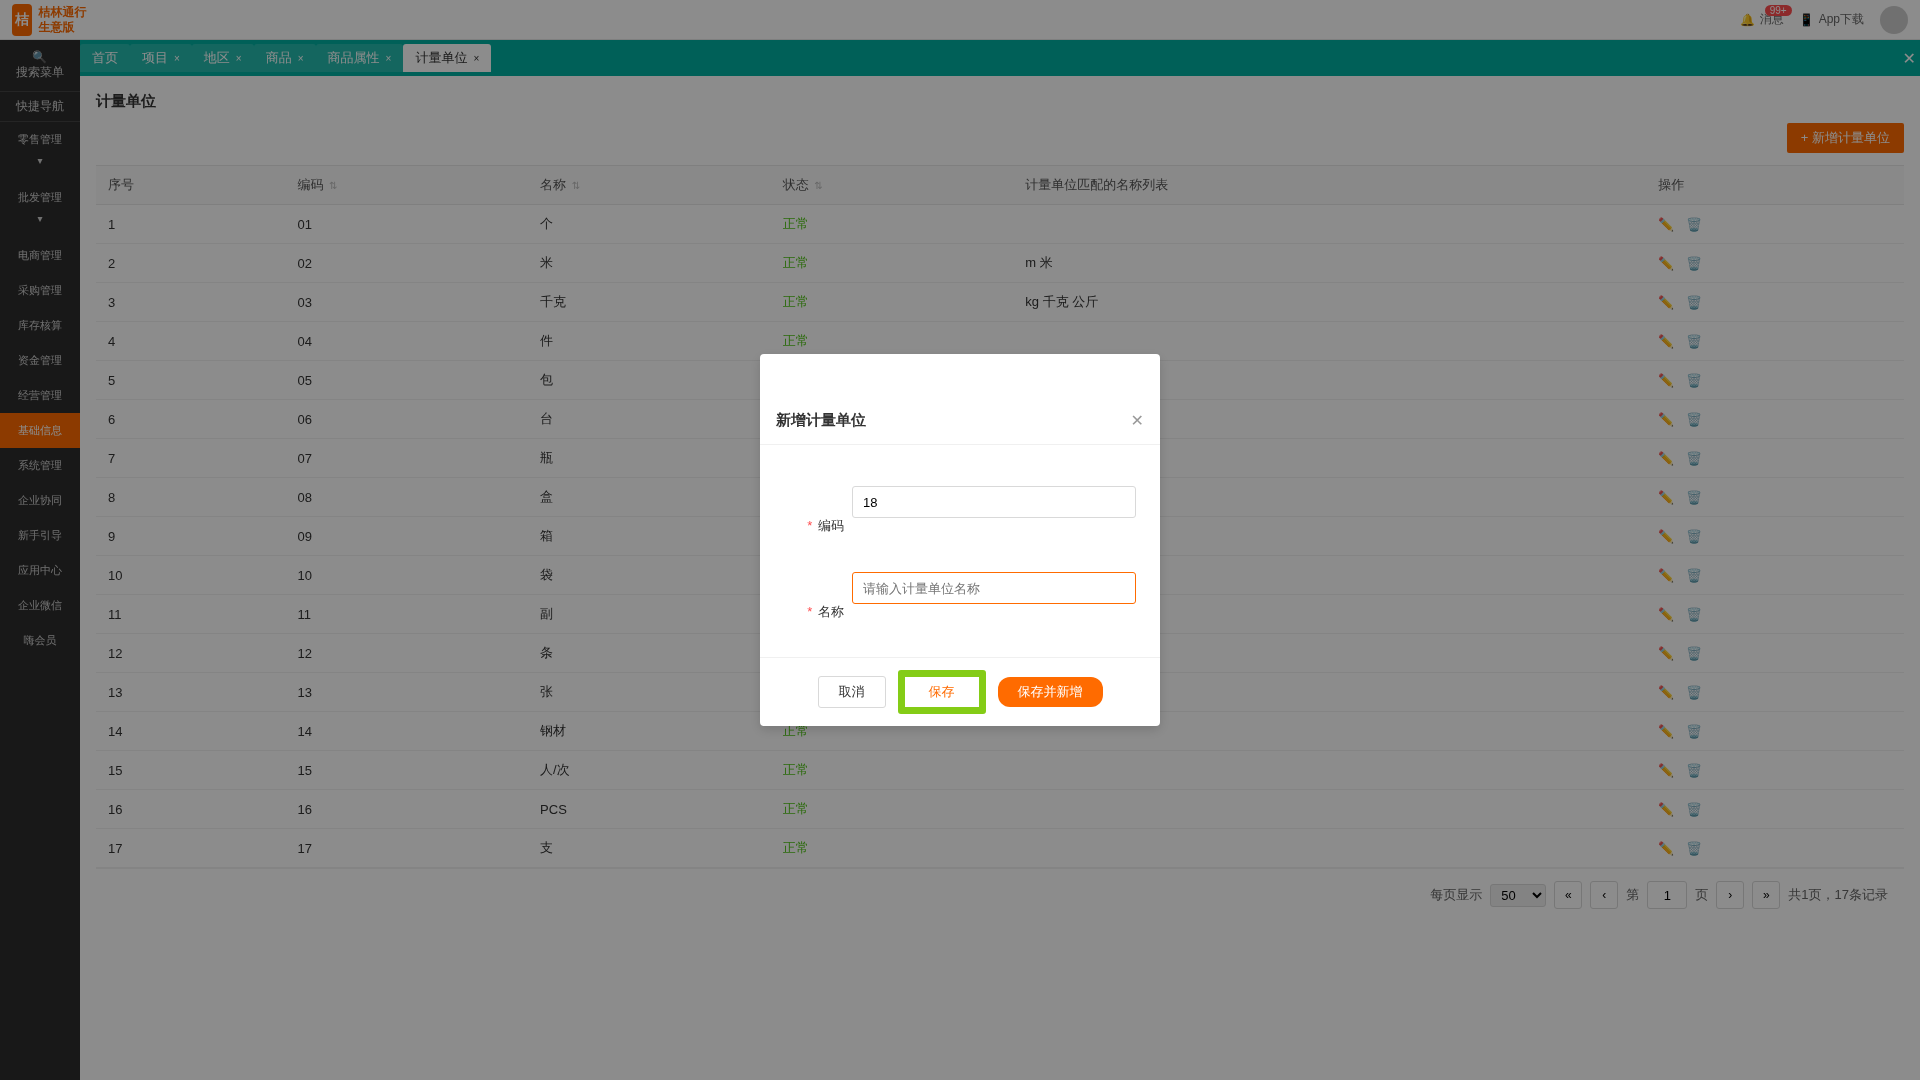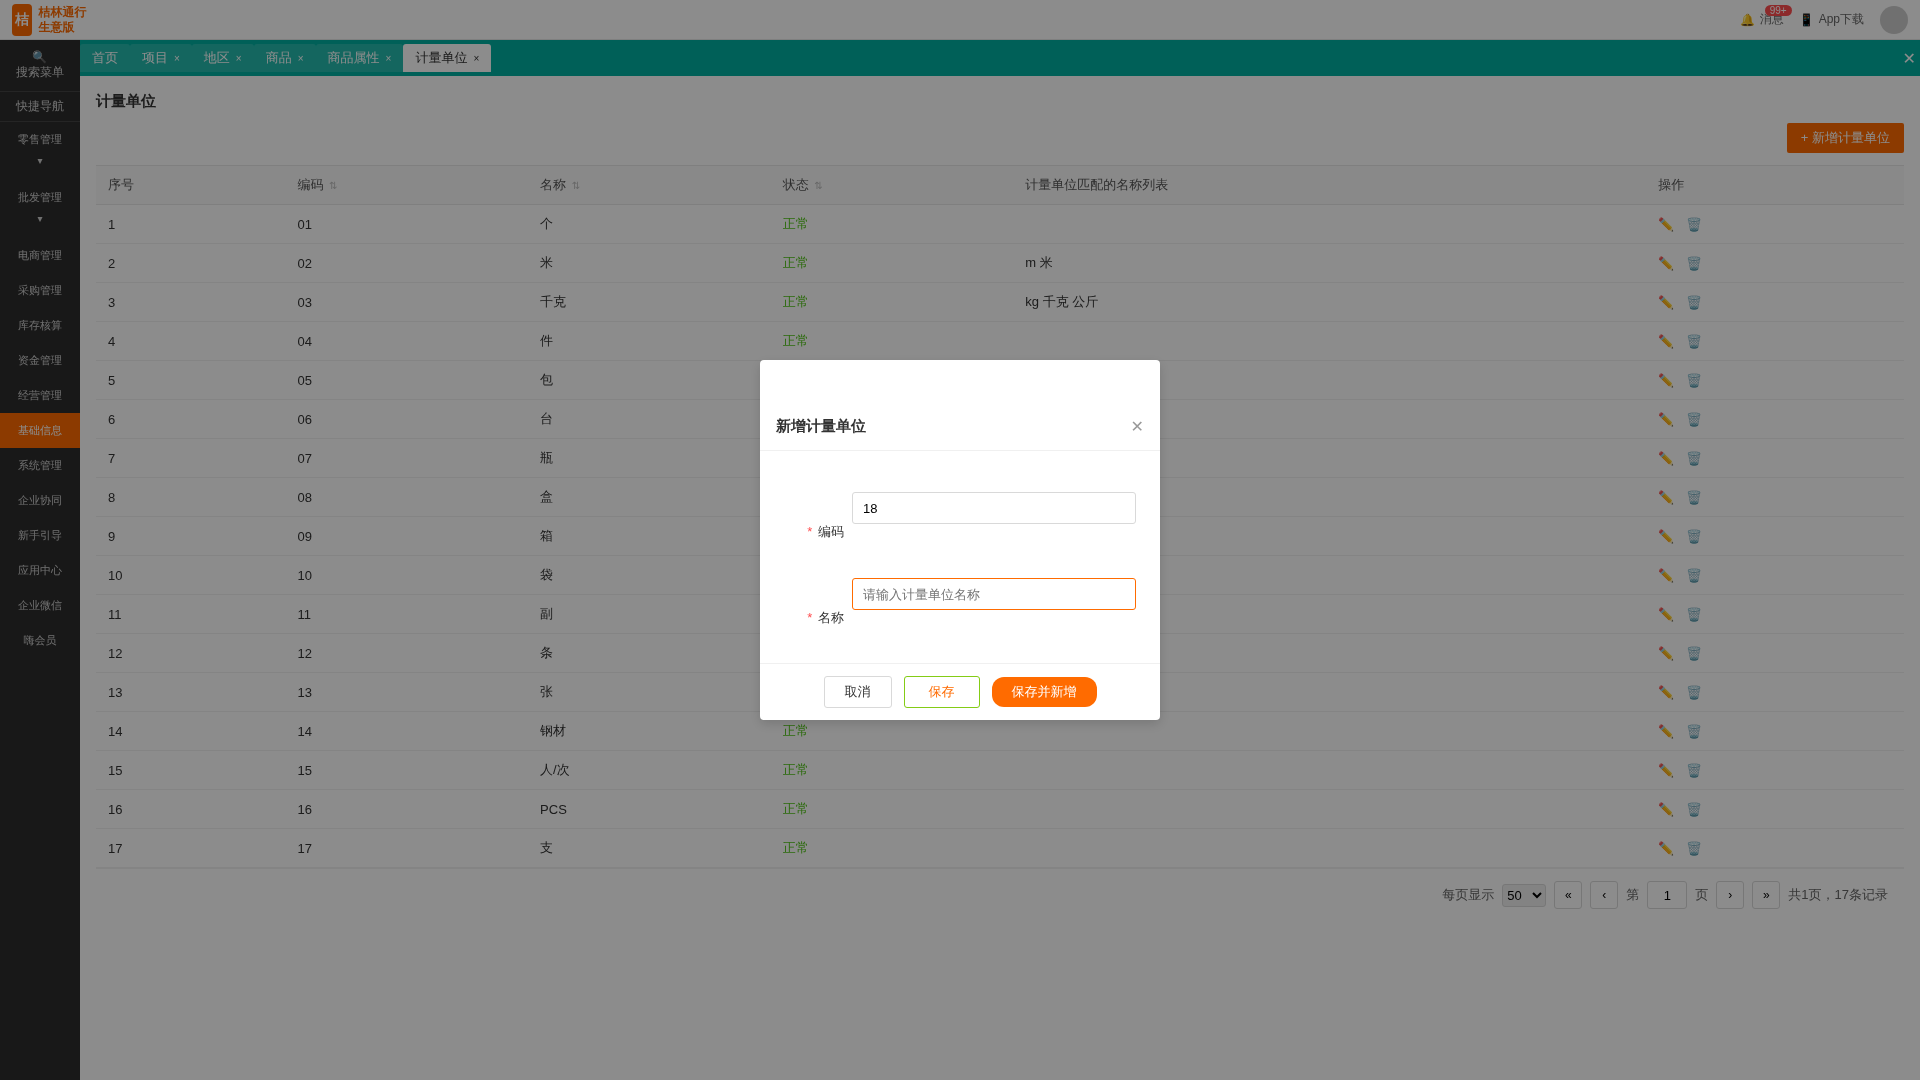--- a/index.html
+++ b/index.html
@@ -53,39 +53,39 @@
     table thead tr { background: #fafafa; }
     table th { padding: 10px 12px; border-bottom: 1px solid #e8e8e8; border-top: 1px solid #e8e8e8; text-align: left; color: #555; font-weight: 500; white-space: nowrap; }
     table td { padding: 10px 12px; border-bottom: 1px solid #f0f0f0; color: #333; }
     .sort-icon { color: #bbb; font-size: 10px; margin-left: 2px; cursor: pointer; }
     .status-normal { color: #52c41a; }
     .action-edit { color: #1890ff; cursor: pointer; margin-right: 8px; }
     .action-delete { color: #ff4d4f; cursor: pointer; }
 
     
     .pagination-bar { display: flex; align-items: center; justify-content: flex-end; padding: 12px 16px; border-top: 1px solid #f0f0f0; gap: 8px; font-size: 13px; color: #666; }
-    .page-size-select { padding: 2px 0; border: 1px solid #d9d9d9; border-radius: 3px; font-size: 13px; }
+    .page-size-select { padding: 2px 6px; border: 1px solid #d9d9d9; border-radius: 3px; font-size: 13px; }
     .page-btn { width: 28px; height: 28px; border: 1px solid #d9d9d9; background: #fff; border-radius: 3px; cursor: pointer; display: flex; align-items: center; justify-content: center; font-size: 12px; }
     .page-input { width: 40px; height: 28px; border: 1px solid #d9d9d9; border-radius: 3px; text-align: center; font-size: 13px; }
 
     
     .modal-overlay { position: fixed; top: 0; left: 0; width: 100%; height: 100%; background: rgba(0,0,0,0.45); z-index: 1000; display: flex; align-items: center; justify-content: center; }
     .modal { background: #fff; border-radius: 4px; width: 400px; box-shadow: 0 4px 12px rgba(0,0,0,0.15); }
     .modal-header { padding: 14px 16px; border-bottom: 1px solid #f0f0f0; display: flex; align-items: center; justify-content: space-between; margin-top: 43px; }
     .modal-title { font-size: 15px; font-weight: 600; color: #333; }
     .modal-close { cursor: pointer; color: #999; font-size: 16px; }
     .modal-body { padding: 24px 24px 16px; }
     .form-row { display: flex; align-items: center; margin-bottom: 20px; }
     .form-label { width: 60px; text-align: right; margin-right: 8px; font-size: 13px; color: #333; margin-top: 48px; }
     .required { color: #ff4d4f; margin-right: 2px; }
     .form-input { flex: 1; height: 32px; border: 1px solid #d9d9d9; border-radius: 3px; padding: 0 10px; font-size: 13px; outline: none; }
     .form-input.highlighted { border-color: #ff6b00; }
     .modal-footer { padding: 12px 16px; display: flex; align-items: center; justify-content: center; gap: 12px; border-top: 1px solid #f0f0f0; }
     .btn-cancel { background: #fff; color: #333; border: 1px solid #d9d9d9; padding: 6px 20px; border-radius: 3px; cursor: pointer; font-size: 13px; }
-    .btn-save { background: #fff; color: #ff6b00; border: 1px solid #84cc16; padding: 6px 24px; border-radius: 3px; cursor: pointer; font-size: 13px; }
+    .btn-save { background: #fff; color: #ff6b00; border: 7px solid #84cc16; padding: 6px 24px; border-radius: 3px; cursor: pointer; font-size: 13px; }
     .btn-save-add { background: #ff6b00; color: #fff; border: none; padding: 6px 20px; border-radius: 12px; cursor: pointer; font-size: 13px; }
 
     .tab-bar-container { background: #00b0a0; display: flex; align-items: center; height: 36px; }
     .tab-bar-container .tab-item { font-size: 13px; }
   </style>
 </head>
 <body>
 
 <div class="top-bar">
   <div class="top-bar-left">

